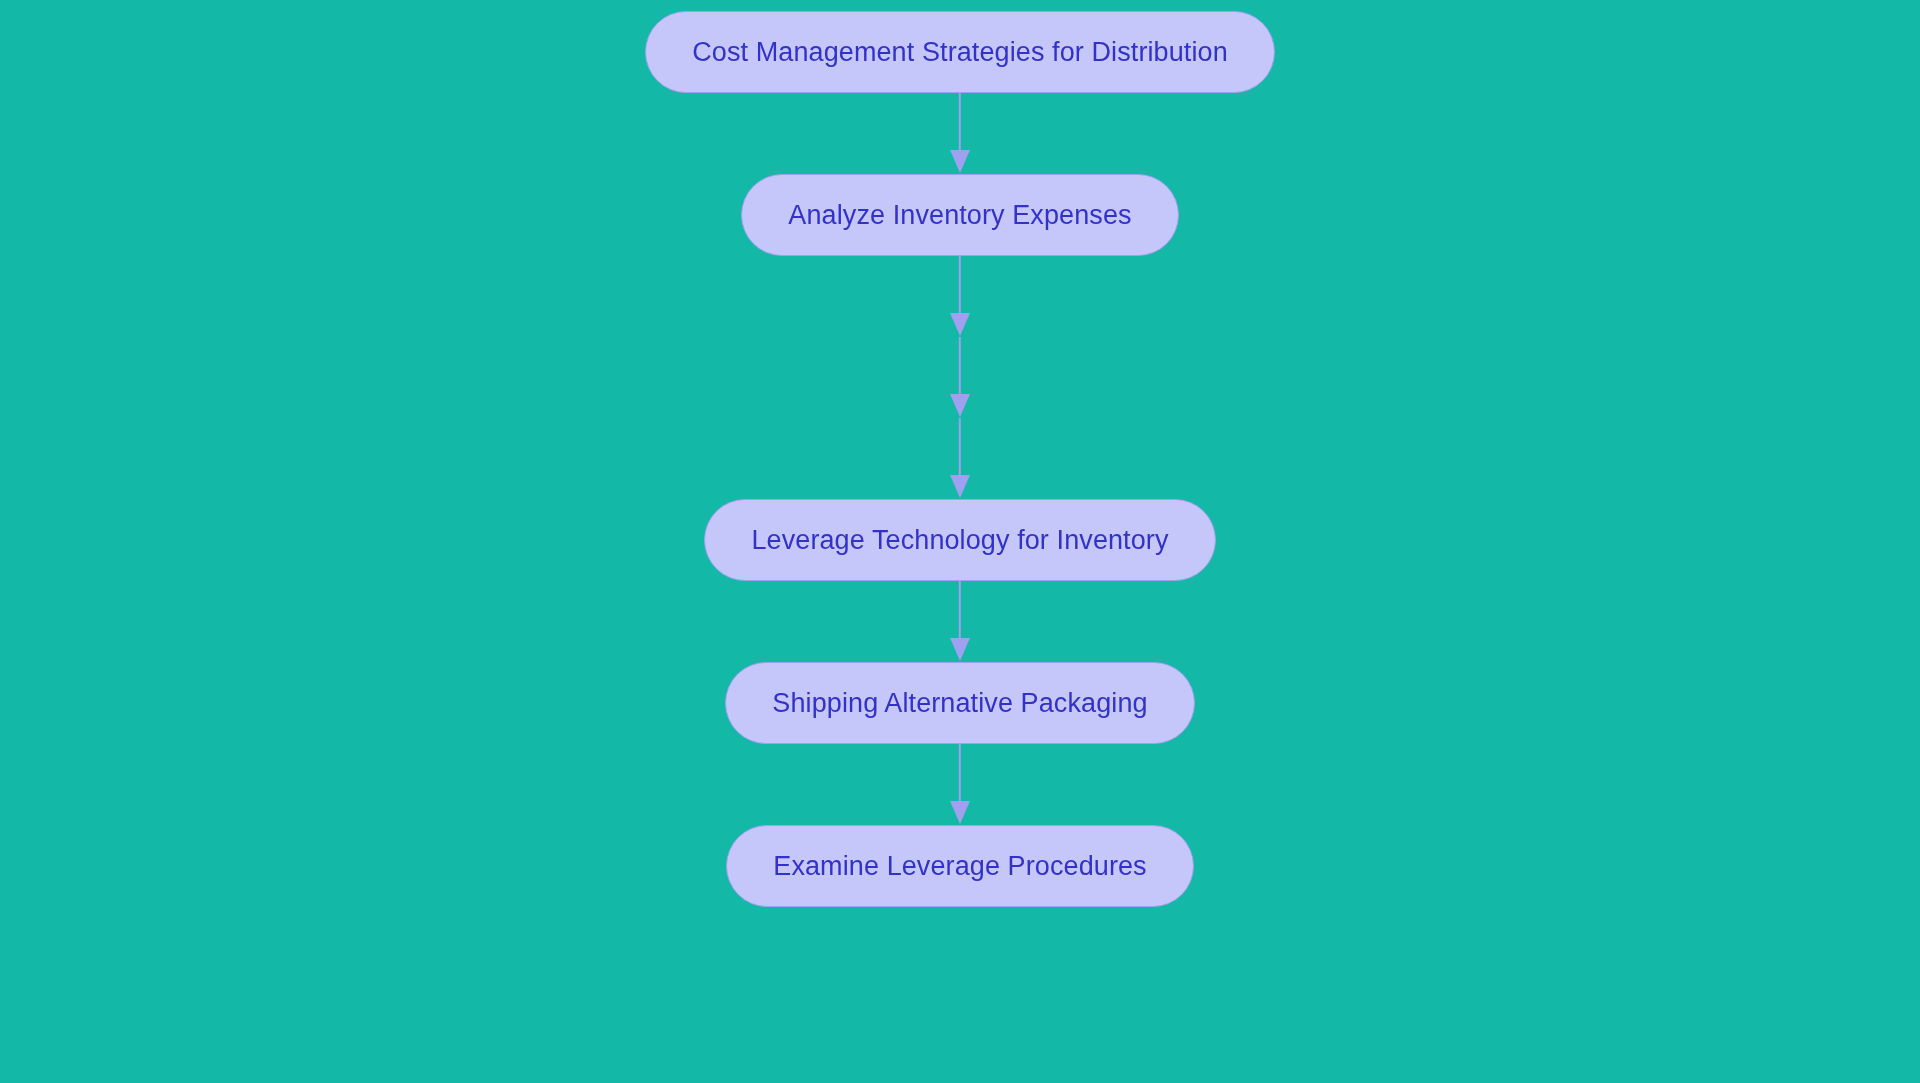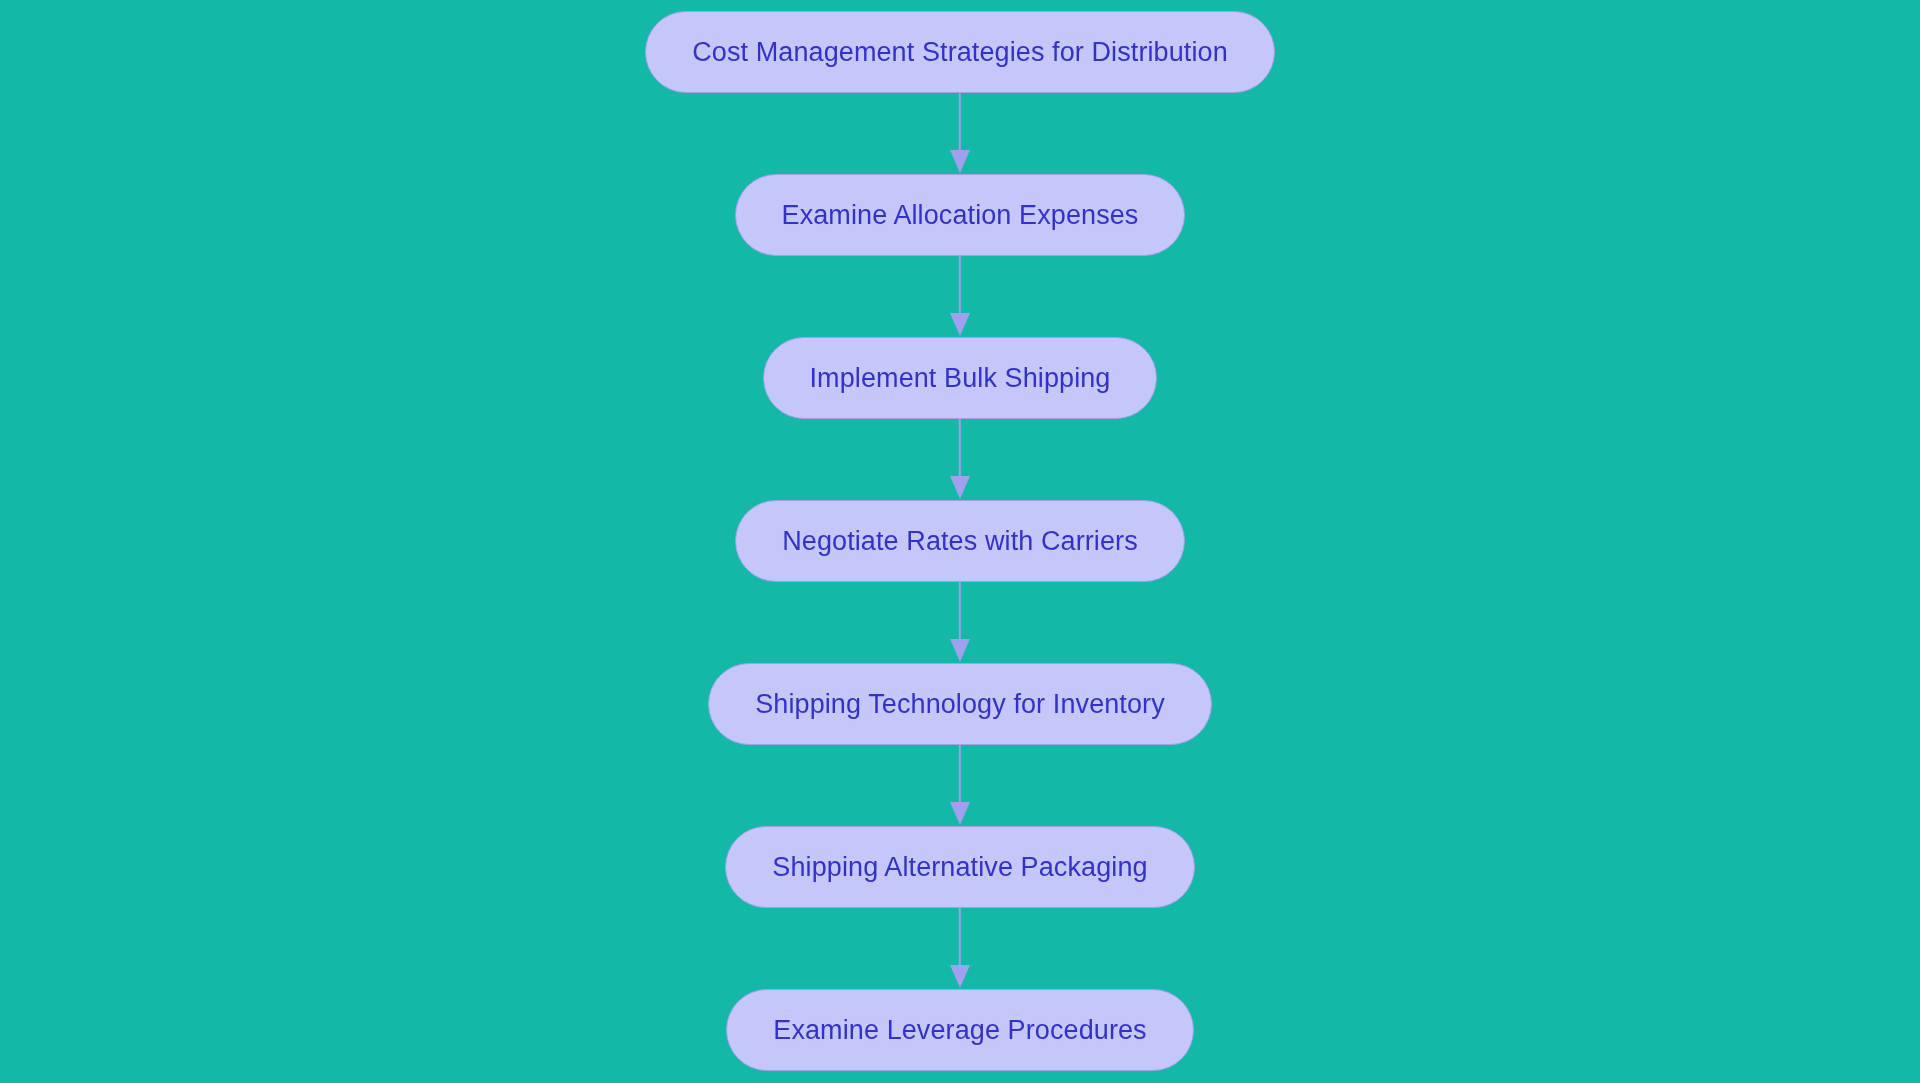--- a/index.html
+++ b/index.html
@@ -95,48 +95,42 @@
     <div class="flow-node">
       <span class="flow-node-label">Cost Management Strategies for Distribution</span>
     </div>
 
     <div class="flow-connector">
       <div class="connector-line"></div>
       <div class="connector-arrowhead"></div>
     </div>
 
     <div class="flow-node">
-      <span class="flow-node-label">Examine Allocation Expenses</span>
+      <span class="flow-node-label">Analyze Inventory Expenses</span>
     </div>
 
     <div class="flow-connector">
       <div class="connector-line"></div>
       <div class="connector-arrowhead"></div>
     </div>
 
-    <div class="flow-node">
-      <span class="flow-node-label">Implement Bulk Shipping</span>
+
+    <div class="flow-connector">
+      <div class="connector-line"></div>
+      <div class="connector-arrowhead"></div>
     </div>
+
 
     <div class="flow-connector">
       <div class="connector-line"></div>
       <div class="connector-arrowhead"></div>
     </div>
 
     <div class="flow-node">
-      <span class="flow-node-label">Negotiate Rates with Carriers</span>
-    </div>
-
-    <div class="flow-connector">
-      <div class="connector-line"></div>
-      <div class="connector-arrowhead"></div>
-    </div>
-
-    <div class="flow-node">
-      <span class="flow-node-label">Shipping Technology for Inventory</span>
+      <span class="flow-node-label">Leverage Technology for Inventory</span>
     </div>
 
     <div class="flow-connector">
       <div class="connector-line"></div>
       <div class="connector-arrowhead"></div>
     </div>
 
     <div class="flow-node">
       <span class="flow-node-label">Shipping Alternative Packaging</span>
     </div>

